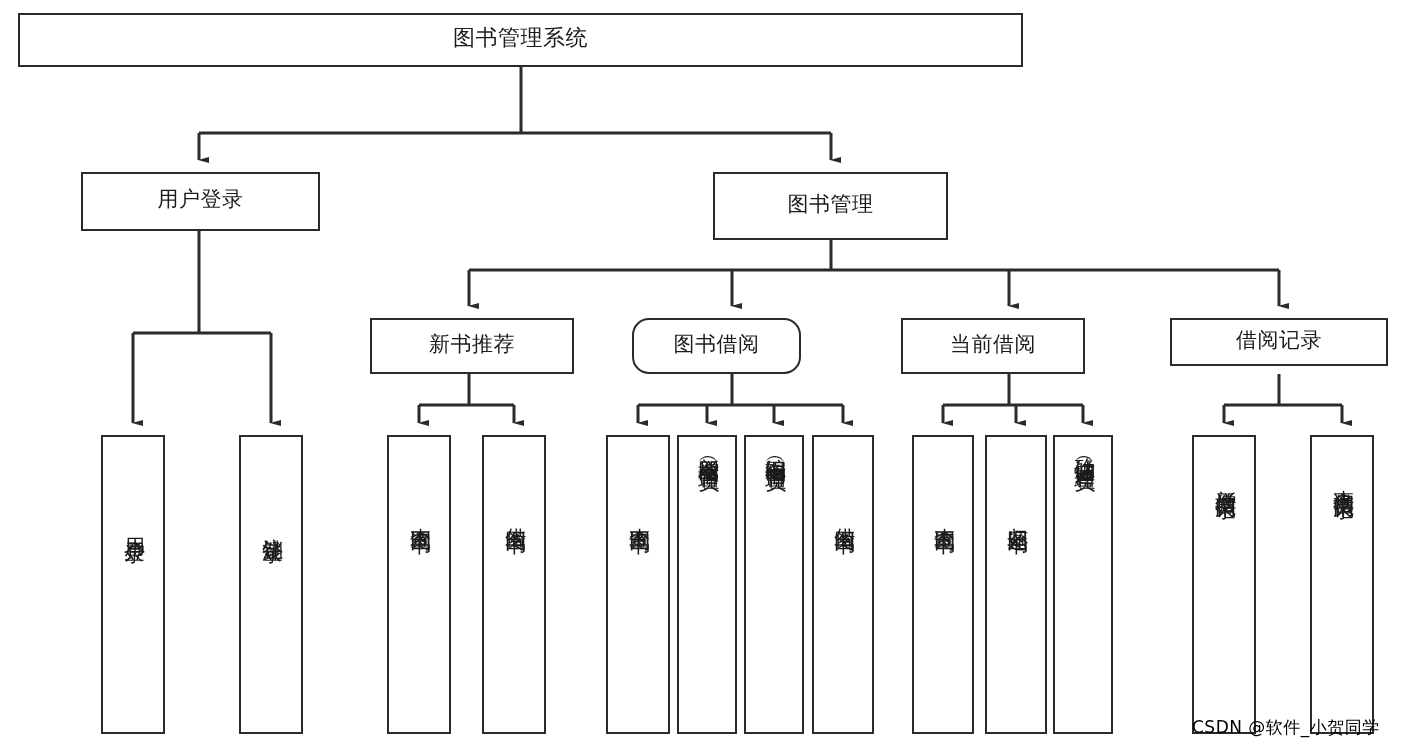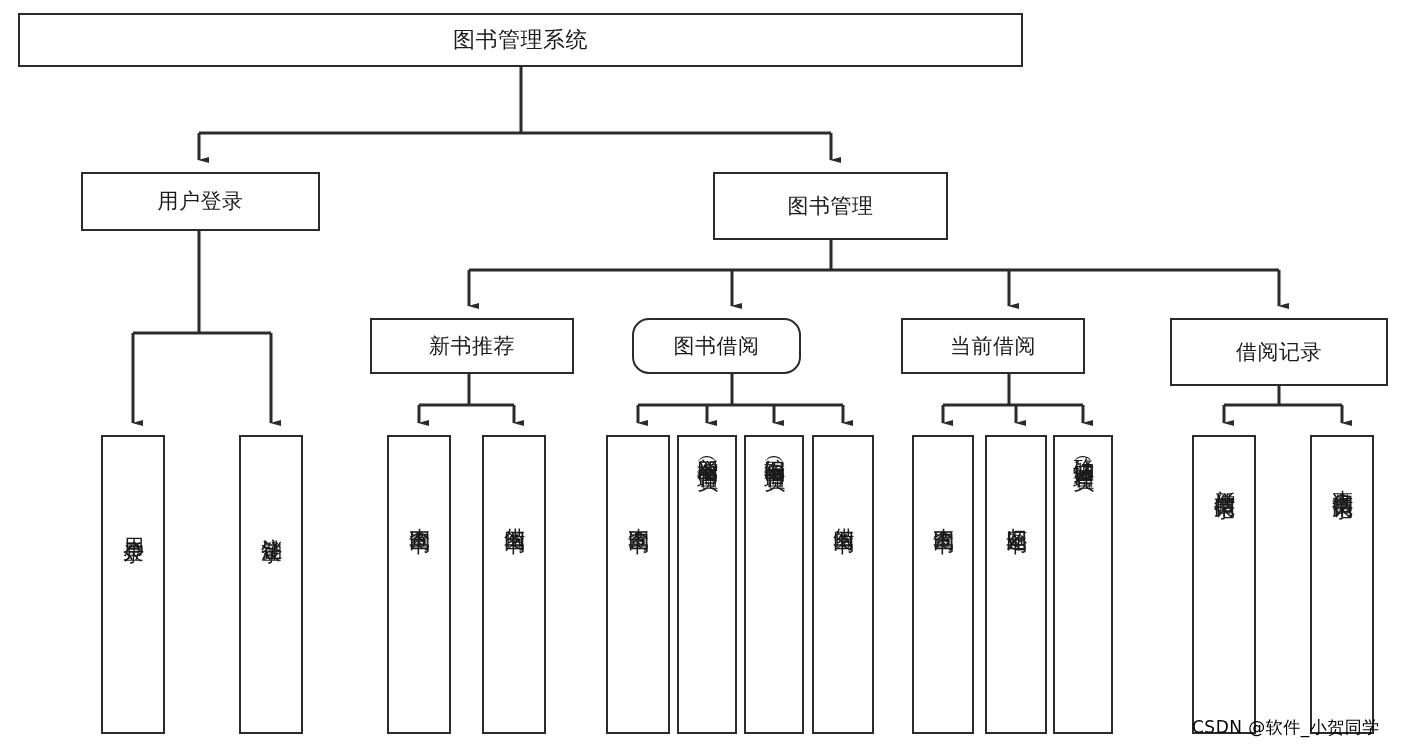--- a/index.html
+++ b/index.html
@@ -35,20 +35,21 @@
     align-items: center;
     justify-content: center;
     color: #1b1b1b;
   }
   .node .label {
     font-size: 21px;
     line-height: 1.25;
     letter-spacing: 0.5px;
     white-space: nowrap;
     text-align: left;
+    font-family: Liberation Mono, monospace;
   }
   .node.root .label { font-size: 22px; }
   .node.vertical {
     align-items: flex-start;
     justify-content: center;
     padding-top: 0;
   }
   .node.vertical .label {
     writing-mode: vertical-rl;
     text-orientation: upright;
@@ -135,21 +136,21 @@
 
   <div class="node" style="left:370px; top:318px; width:204px; height:56px;">
     <span class="label">新书推荐</span>
   </div>
   <div class="node" style="left:632px; top:318px; width:169px; height:56px;border-radius:17px;">
     <span class="label">图书借阅</span>
   </div>
   <div class="node" style="left:901px; top:318px; width:184px; height:56px;">
     <span class="label">当前借阅</span>
   </div>
-  <div class="node" style="left:1170px; top:318px; width:218px; height:68px;">
+  <div class="node" style="left:1170px; top:318px; width:218px; height:48px;">
     <span class="label">借阅记录</span>
   </div>
 
   <div class="node vertical" style="left:101px; top:435px; width:64px; height:299px; padding-top:84px;">
     <span class="label">用户登录</span>
   </div>
   <div class="node vertical" style="left:239px; top:435px; width:64px; height:299px; padding-top:84px;">
     <span class="label">注销登录</span>
   </div>
   <div class="node vertical" style="left:387px; top:435px; width:64px; height:299px; padding-top:74px;">

